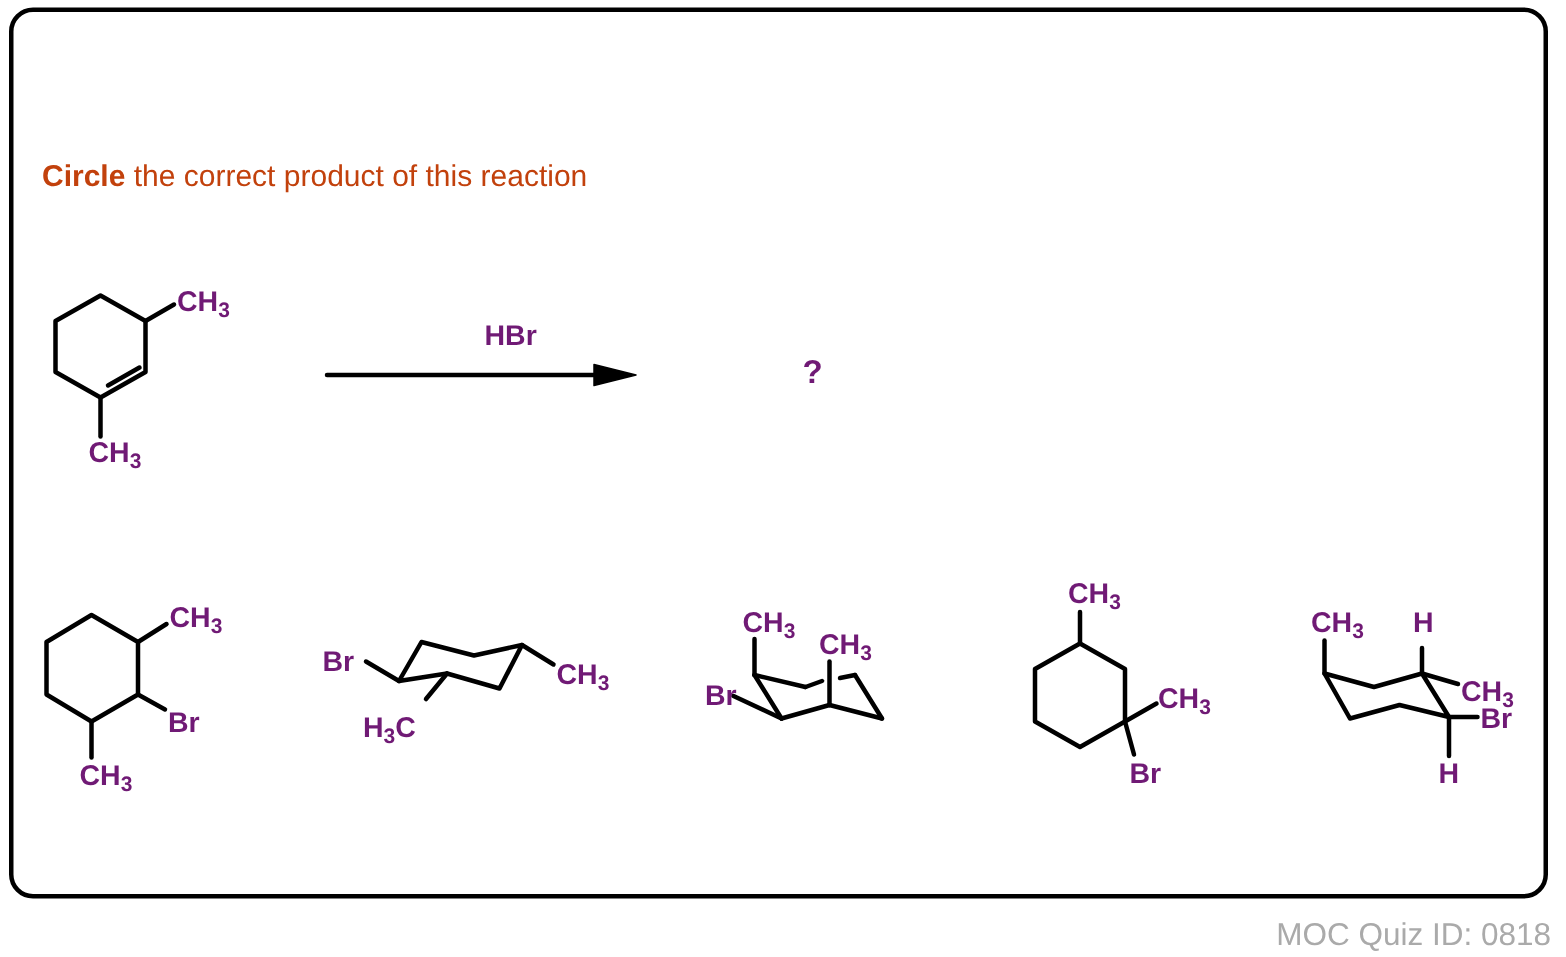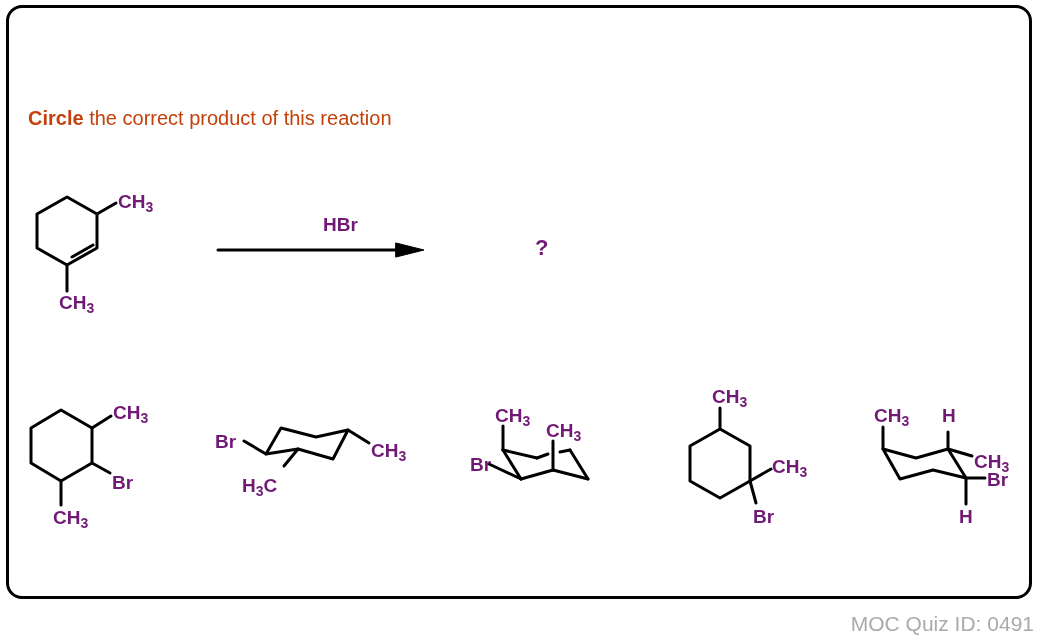--- a/index.html
+++ b/index.html
@@ -105,13 +105,13 @@
 <div class="lbl" style="left:772px;top:457px;"><span>CH</span><sub>3</sub></div>
 <div class="lbl" style="left:753px;top:507px;">Br</div>
 
 <div class="option" style="left:866px;top:400px;width:160px;height:130px;"></div>
 <div class="lbl" style="left:874px;top:406px;"><span>CH</span><sub>3</sub></div>
 <div class="lbl" style="left:942px;top:406px;">H</div>
 <div class="lbl" style="left:974px;top:452px;"><span>CH</span><sub>3</sub></div>
 <div class="lbl" style="left:987px;top:470px;">Br</div>
 <div class="lbl" style="left:959px;top:507px;">H</div>
 
-<div class="quiz-id">MOC Quiz ID: 0491</div>
+<div class="quiz-id">MOC Quiz ID: 0818</div>
 
 </body></html>

